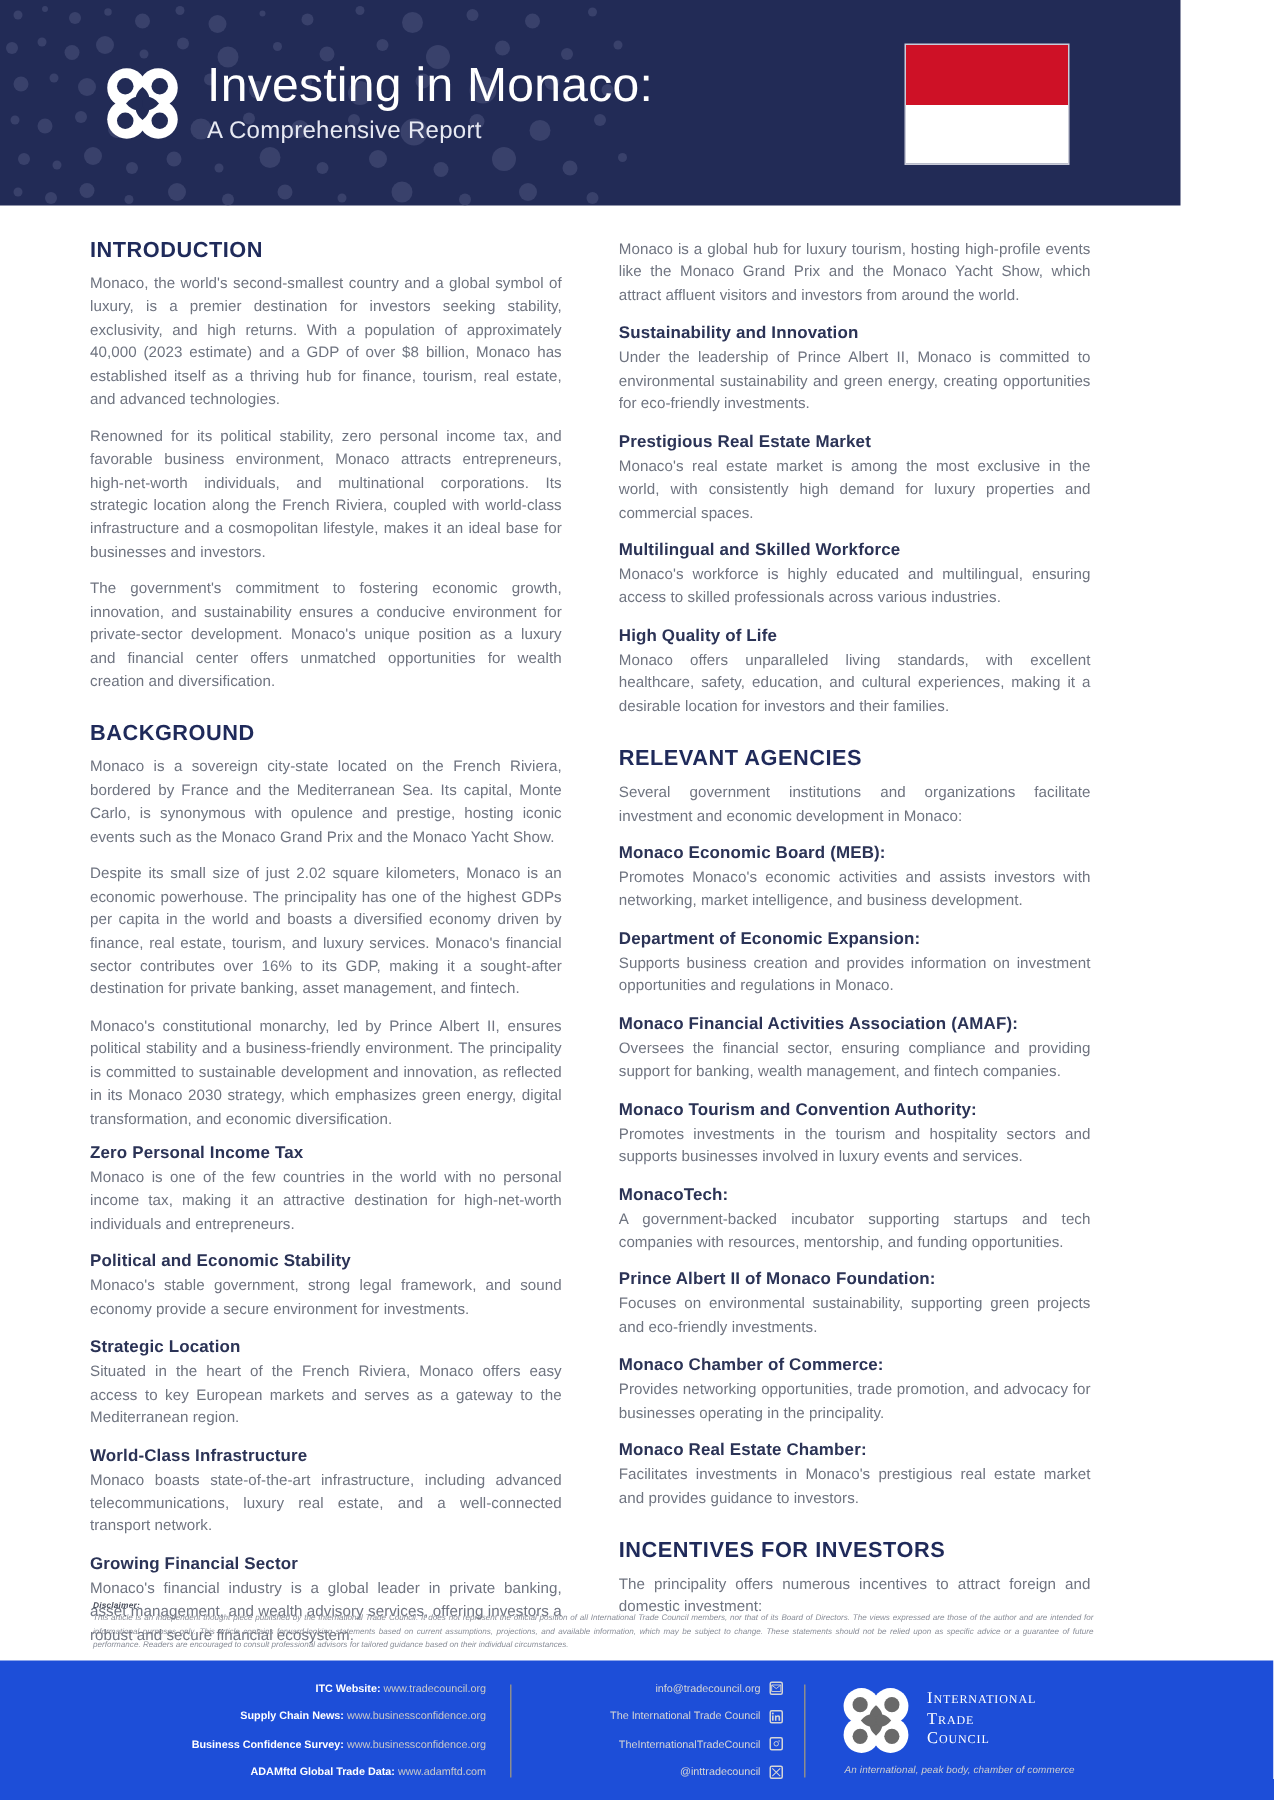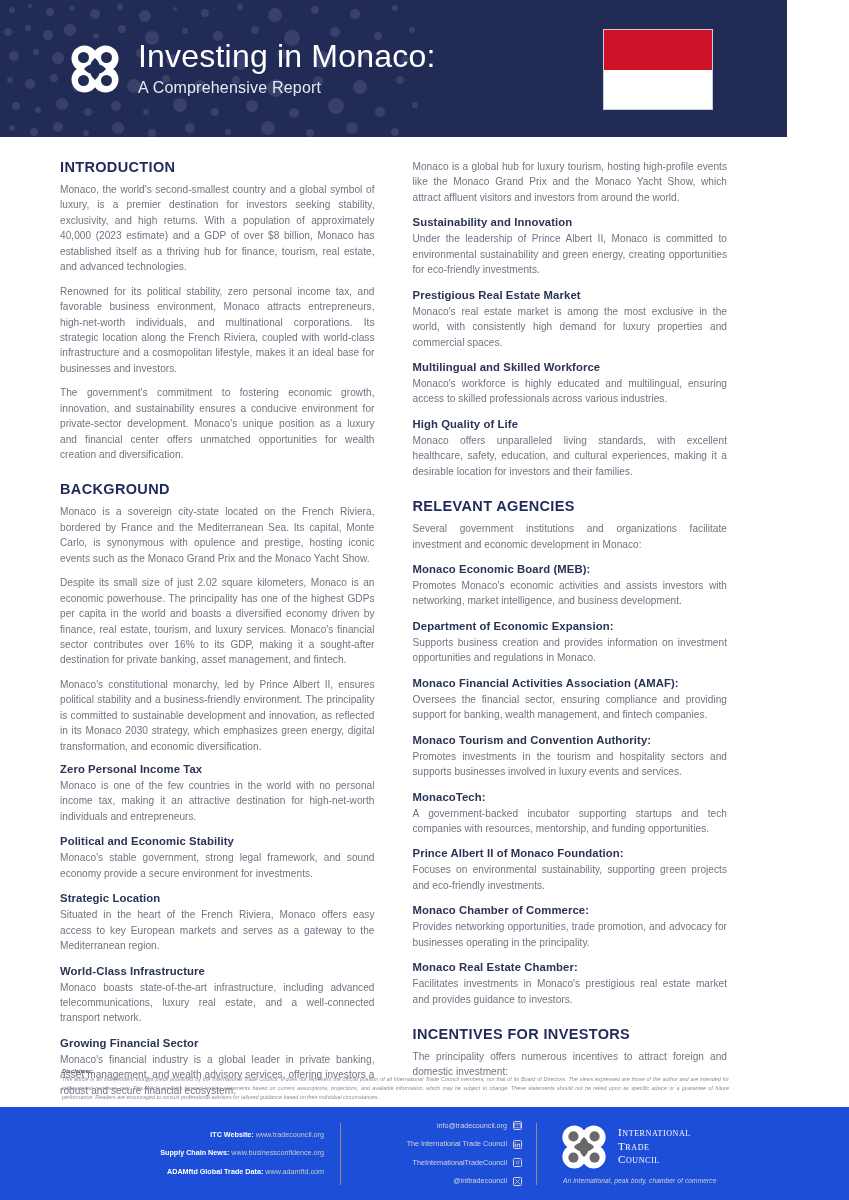--- a/index.html
+++ b/index.html
@@ -368,20 +368,24 @@
     <div class="footer-col-links">
       <div class="flink">
         <b>ITC Website:</b>
         <span>www.tradecouncil.org</span>
       </div>
       <div class="flink">
         <b>Supply Chain News:</b>
         <span>www.businessconfidence.org</span>
       </div>
       <div class="flink">
+        <b>Business Confidence Survey:</b>
+        <span>www.businessconfidence.org</span>
+      </div>
+      <div class="flink">
         <b>ADAMftd Global Trade Data:</b>
         <span>www.adamftd.com</span>
       </div>
     </div>
 
     <div class="fdivider"></div>
 
     <div class="footer-col-social">
       <div class="fsocial">
         <span>info@tradecouncil.org</span>

